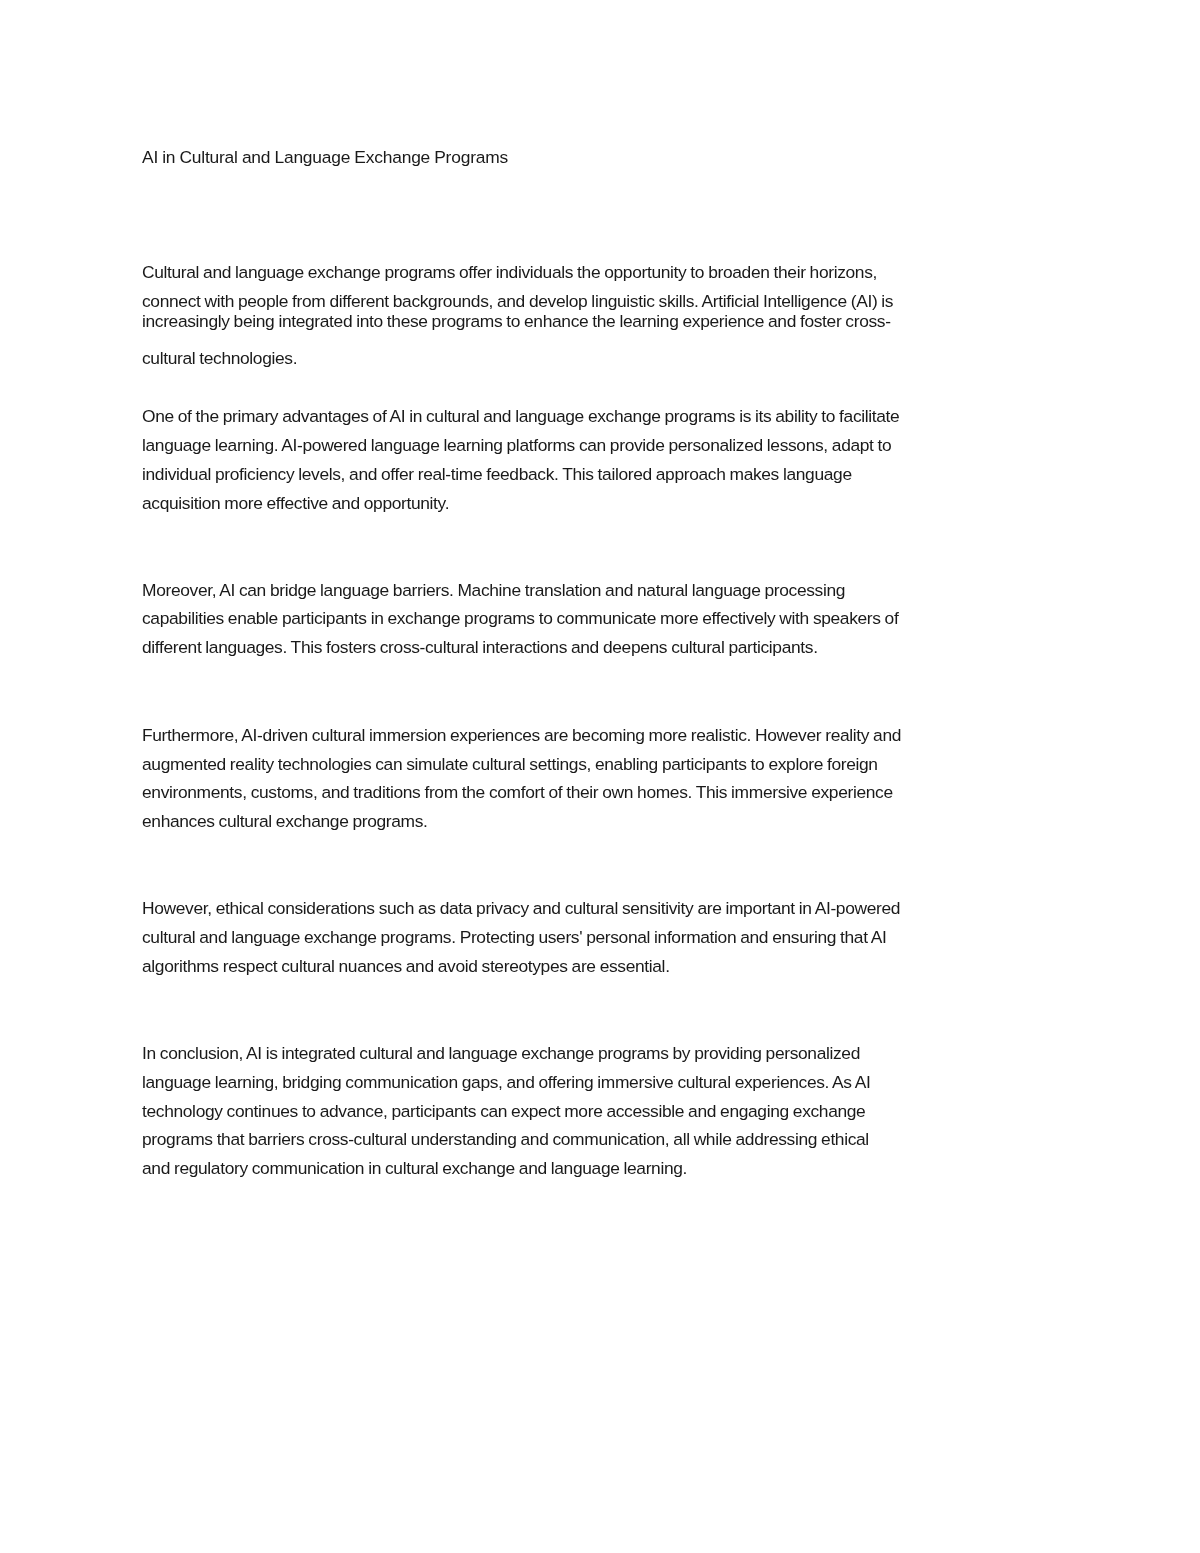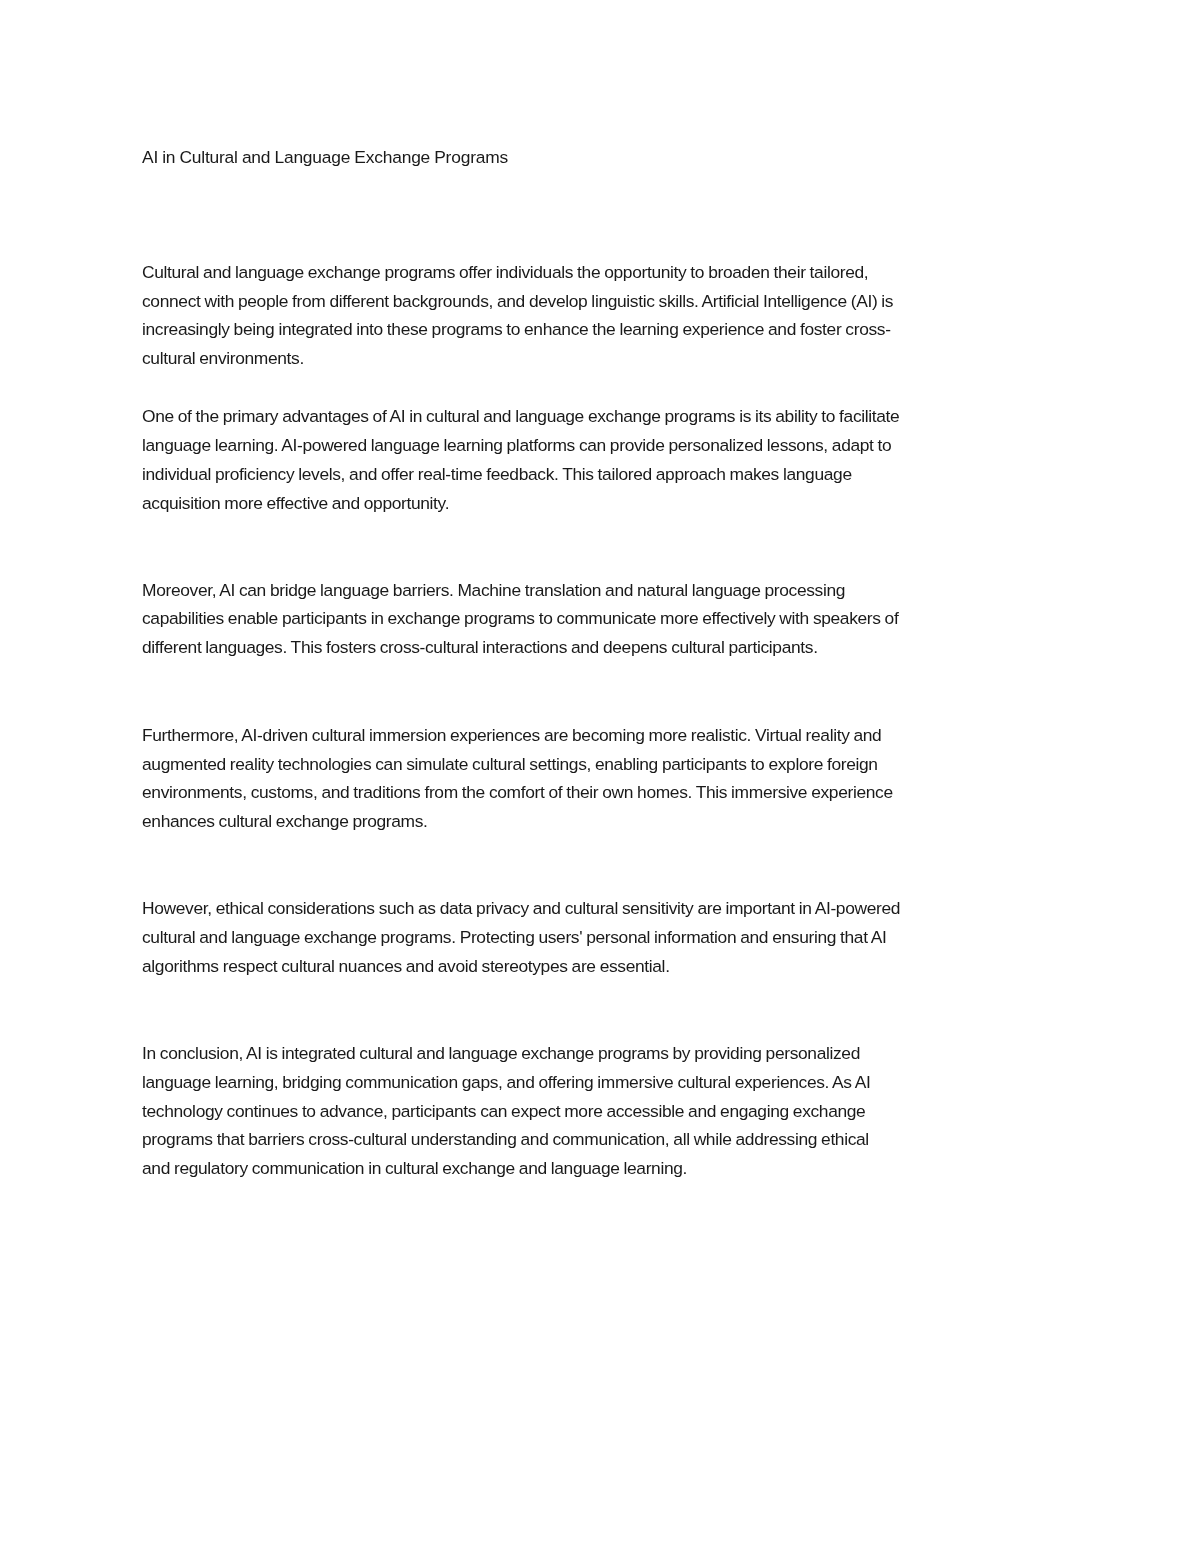--- a/index.html
+++ b/index.html
@@ -36,41 +36,41 @@
     .title { top: 146px; letter-spacing: -0.2px; }
   </style>
 </head>
 <body>
 
 <div class="page">
 
   <div class="line title">AI in Cultural and Language Exchange Programs</div>
 
   <div>
-    <div class="line" style="top:261px">Cultural and language exchange programs offer individuals the opportunity to broaden their tailored,</div>
+    <div class="line" style="top:261px">Cultural and language exchange programs offer individuals the opportunity to broaden their horizons,</div>
     <div class="line" style="top:290px">connect with people from different backgrounds, and develop linguistic skills. Artificial Intelligence (AI) is</div>
-    <div class="line" style="top:318px">increasingly being integrated into these programs to enhance the learning experience and foster cross-</div>
-    <div class="line" style="top:347px">cultural environments.</div>
+    <div class="line" style="top:310px">increasingly being integrated into these programs to enhance the learning experience and foster cross-</div>
+    <div class="line" style="top:347px">cultural technologies.</div>
   </div>
 
   <div>
     <div class="line" style="top:405px">One of the primary advantages of AI in cultural and language exchange programs is its ability to facilitate</div>
     <div class="line" style="top:434px">language learning. AI-powered language learning platforms can provide personalized lessons, adapt to</div>
     <div class="line" style="top:463px">individual proficiency levels, and offer real-time feedback. This tailored approach makes language</div>
     <div class="line" style="top:492px">acquisition more effective and opportunity.</div>
   </div>
 
   <div>
     <div class="line" style="top:579px">Moreover, AI can bridge language barriers. Machine translation and natural language processing</div>
     <div class="line" style="top:607px">capabilities enable participants in exchange programs to communicate more effectively with speakers of</div>
     <div class="line" style="top:636px">different languages. This fosters cross-cultural interactions and deepens cultural participants.</div>
   </div>
 
   <div>
-    <div class="line" style="top:724px">Furthermore, AI-driven cultural immersion experiences are becoming more realistic. Virtual reality and</div>
+    <div class="line" style="top:724px">Furthermore, AI-driven cultural immersion experiences are becoming more realistic. However reality and</div>
     <div class="line" style="top:753px">augmented reality technologies can simulate cultural settings, enabling participants to explore foreign</div>
     <div class="line" style="top:781px">environments, customs, and traditions from the comfort of their own homes. This immersive experience</div>
     <div class="line" style="top:810px">enhances cultural exchange programs.</div>
   </div>
 
   <div>
     <div class="line" style="top:897px">However, ethical considerations such as data privacy and cultural sensitivity are important in AI-powered</div>
     <div class="line" style="top:926px">cultural and language exchange programs. Protecting users' personal information and ensuring that AI</div>
     <div class="line" style="top:955px">algorithms respect cultural nuances and avoid stereotypes are essential.</div>
   </div>

